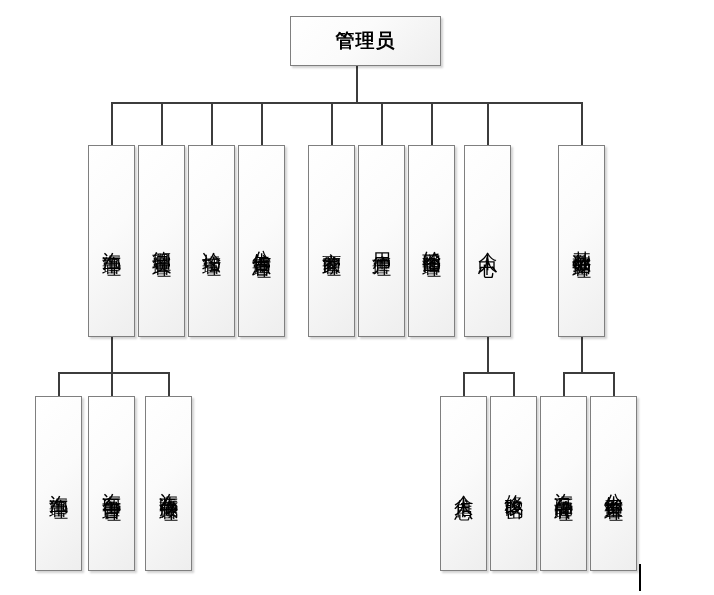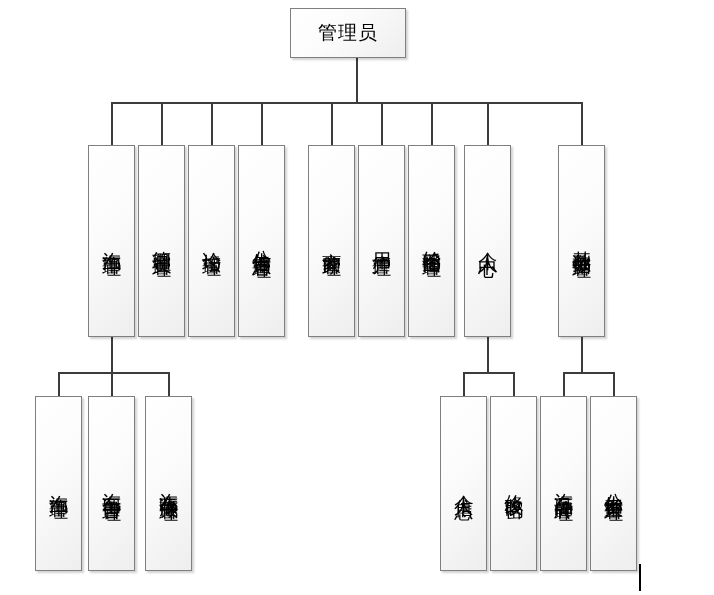--- a/index.html
+++ b/index.html
@@ -97,21 +97,21 @@
   <div class="line v" style="left:487px; top:337px; height:36px;"></div>
   <div class="line h" style="left:463px; top:372px; width:51px;"></div>
   <div class="line v" style="left:463px; top:372px; height:25px;"></div>
   <div class="line v" style="left:513px; top:372px; height:25px;"></div>
 
   <div class="line v" style="left:581px; top:337px; height:36px;"></div>
   <div class="line h" style="left:563px; top:372px; width:51px;"></div>
   <div class="line v" style="left:563px; top:372px; height:25px;"></div>
   <div class="line v" style="left:613px; top:372px; height:25px;"></div>
 
-  <div class="node horiz" style="left:290px; top:8px; width:116px; height:50px;">
+  <div class="node horiz" style="left:290px; top:16px; width:151px; height:50px;font-weight:bold;">
     <span class="label">管理员</span>
   </div>
 
   <div class="node vert" style="left:88px; top:145px; width:47px; height:192px;">
     <span class="label">汽车管理</span>
   </div>
   <div class="node vert" style="left:138px; top:145px; width:47px; height:192px;">
     <span class="label">管理员管理</span>
   </div>
   <div class="node vert" style="left:188px; top:145px; width:47px; height:192px;">

